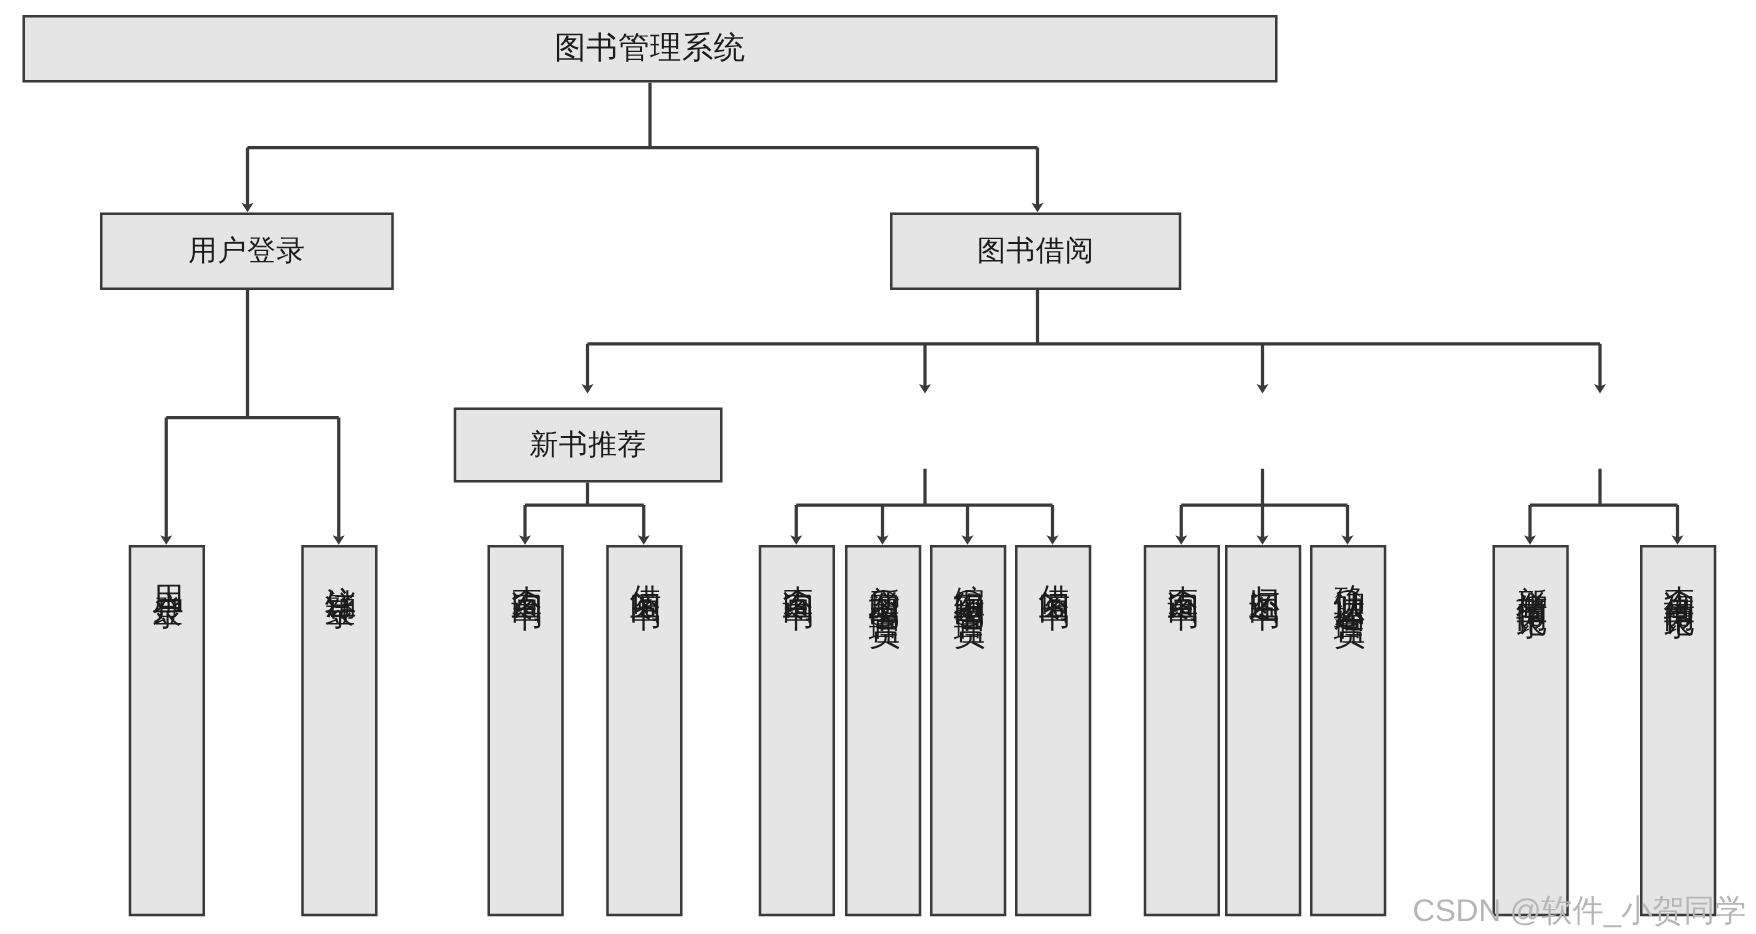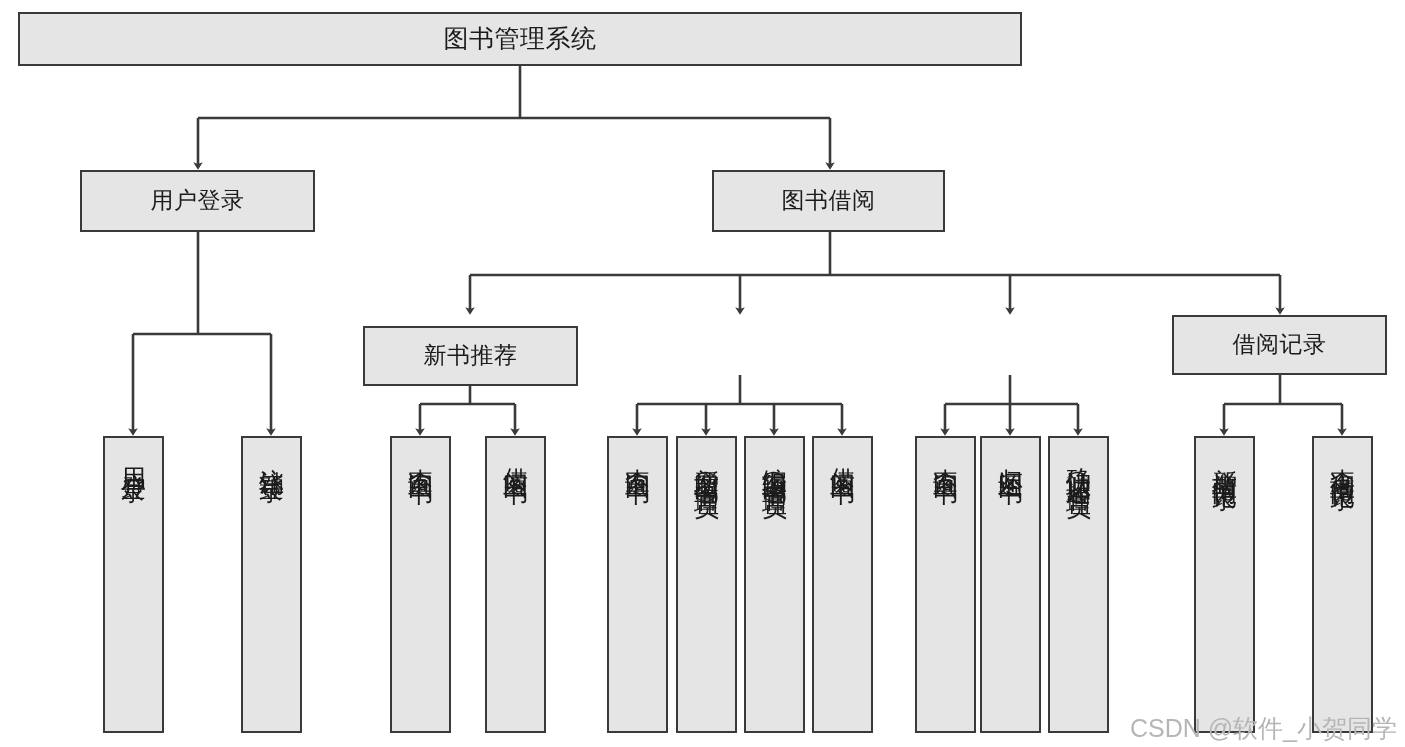--- a/index.html
+++ b/index.html
@@ -121,23 +121,20 @@
   <div class="node h" style="left:80px;top:170px;width:235px;height:62px;">
     <span class="lbl">用户登录</span>
   </div>
   <div class="node h" style="left:712px;top:170px;width:233px;height:62px;">
     <span class="lbl">图书借阅</span>
   </div>
 
   <div class="node h" style="left:363px;top:326px;width:215px;height:60px;">
     <span class="lbl">新书推荐</span>
   </div>
-  <div class="node h" style="left:1172px;top:315px;width:215px;height:60px;">
-    <span class="lbl">借阅记录</span>
-  </div>
 
   <div class="node v" style="left:103px;top:436px;width:61px;height:297px;">
     <span class="lbl">用户登录</span>
   </div>
   <div class="node v" style="left:241px;top:436px;width:61px;height:297px;">
     <span class="lbl">注销登录</span>
   </div>
 
   <div class="node v" style="left:390px;top:436px;width:61px;height:297px;">
     <span class="lbl">查询图书</span>

